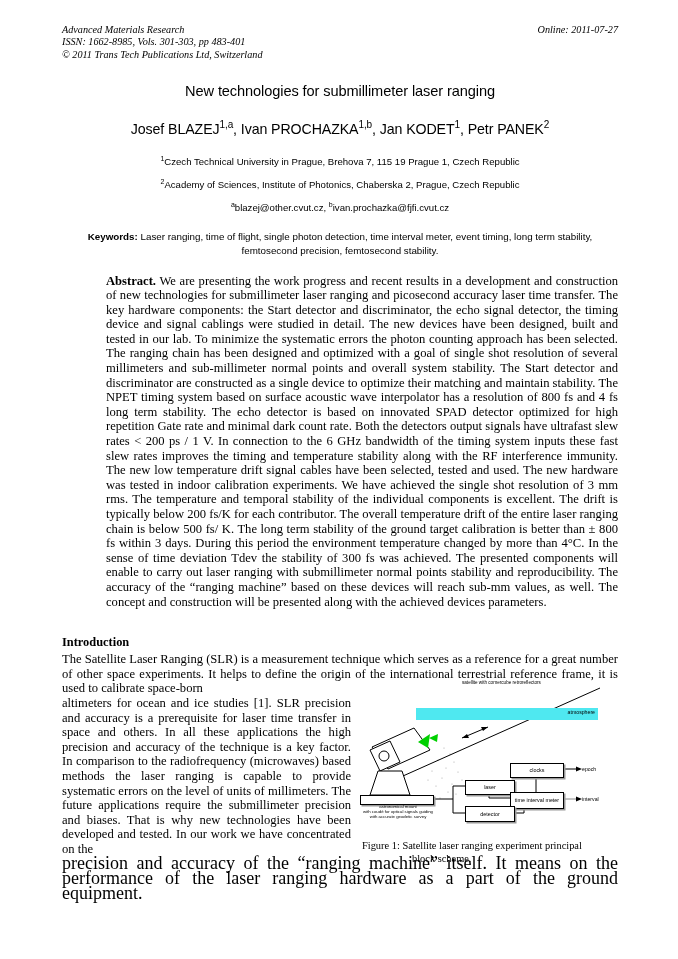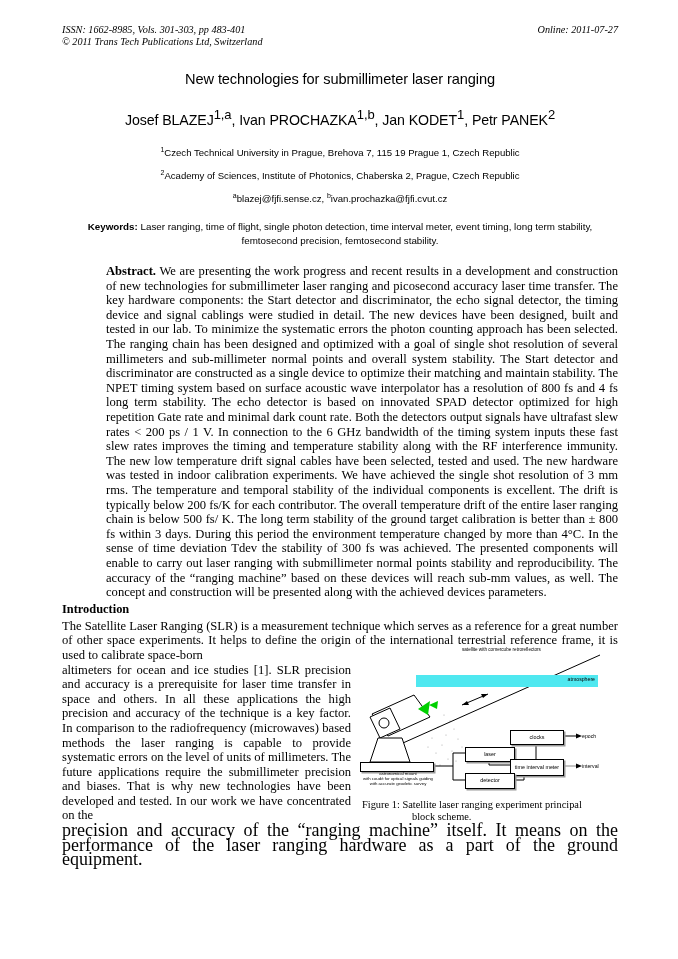--- a/index.html
+++ b/index.html
@@ -56,21 +56,21 @@
   }
 
   
   .authors {
     text-align: center;
     font-family: "Liberation Sans", sans-serif;
     font-size: 14.2px;
     margin-top: 20px;
     letter-spacing: -0.1px;
   }
-  .authors sup { font-size: 13px; vertical-align: super; }
+  .authors sup { font-size: 10px; vertical-align: super; }
 
   .affil {
     text-align: center;
     font-family: "Liberation Sans", sans-serif;
     font-size: 9.6px;
     margin-top: 14px;
     line-height: 15px;
   }
   .affil sup { font-size: 7px; vertical-align: super; }
   .affil.second { margin-top: 5px; }
@@ -101,21 +101,21 @@
     text-align: justify;
     text-justify: inter-word;
     margin-left: 44px;
   }
   .abstract b { font-weight: bold; }
 
   
   .sec-head {
     font-weight: bold;
     font-size: 12.4px;
-    margin-top: 2px;
+    margin-top: 26px;
   }
 
   .body-text {
     font-size: 12.6px;
     line-height: 14.6px;
     text-align: justify;
     text-justify: inter-word;
     margin-top: 2px;
   }
 
@@ -146,21 +146,21 @@
     width: 262px;
   }
   .fig-canvas {
     position: relative;
     width: 262px;
     height: 152px;
   }
   .fig-caption {
     font-size: 10.4px;
     line-height: 12.6px;
-    margin-top: 4px;
+    margin-top: 12px;
     padding-left: 4px;
   }
   .fig-caption .cap-ind { display: block; padding-left: 50px; font-family: Liberation Serif, serif; }
 
   
   .atmo {
     position: absolute;
     background: #4FE8F0;
     left: 58px;
     top: 32px;
@@ -226,40 +226,41 @@
   .lbl-epoch { left: 224px; top: 90px; }
   .lbl-interval { left: 224px; top: 120px; }
 </style>
 </head>
 <body>
 
 <div class="page">
 <div class="content">
 
   <div class="masthead">
+    <div class="line">Advanced Materials Research</div>
     <div class="line">ISSN: 1662-8985, Vols. 301-303, pp 483-401</div>
     <div class="line">© 2011 Trans Tech Publications Ltd, Switzerland</div>
     <div class="online">Online: 2011-07-27</div>
   </div>
 
   <div class="title">New technologies for submillimeter laser ranging</div>
 
   <div class="authors">
     <span>Josef BLAZEJ</span><sup>1,a</sup><span>, </span><span>Ivan PROCHAZKA</span><sup>1,b</sup><span>, </span><span>Jan KODET</span><sup>1</sup><span>, </span><span>Petr PANEK</span><sup>2</sup>
   </div>
 
   <div class="affil">
     <sup>1</sup><span>Czech Technical University in Prague, Brehova 7, 115 19 Prague 1, Czech Republic</span>
   </div>
   <div class="affil second">
     <sup>2</sup><span>Academy of Sciences, Institute of Photonics, Chaberska 2, Prague, Czech Republic</span>
   </div>
 
   <div class="emails">
-    <sup>a</sup><span>blazej@fjfi.sense.cz, </span><sup>b</sup><span>ivan.prochazka@fjfi.cvut.cz</span>
+    <sup>a</sup><span>blazej@other.cvut.cz, </span><sup>b</sup><span>ivan.prochazka@fjfi.cvut.cz</span>
   </div>
 
   <div class="keywords">
     <b>Keywords:</b><span> Laser ranging, time of flight, single photon detection, time interval meter, event timing, long term stability, femtosecond precision, femtosecond stability.</span>
   </div>
 
   <div class="abstract">
     <b>Abstract.</b><span> We are presenting the work progress and recent results in a development and construction of new technologies for submillimeter laser ranging and picosecond accuracy laser time transfer. The key hardware components: the Start detector and discriminator, the echo signal detector, the timing device and signal cablings were studied in detail. The new devices have been designed, built and tested in our lab. To minimize the systematic errors the photon counting approach has been selected. The ranging chain has been designed and optimized with a goal of single shot resolution of several millimeters and sub-millimeter normal points and overall system stability. The Start detector and discriminator are constructed as a single device to optimize their matching and maintain stability. The NPET timing system based on surface acoustic wave interpolator has a resolution of 800 fs and 4 fs long term stability. The echo detector is based on innovated SPAD detector optimized for high repetition Gate rate and minimal dark count rate. Both the detectors output signals have ultrafast slew rates &lt; 200 ps / 1 V. In connection to the 6 GHz bandwidth of the timing system inputs these fast slew rates improves the timing and temperature stability along with the RF interference immunity. The new low temperature drift signal cables have been selected, tested and used. The new hardware was tested in indoor calibration experiments. We have achieved the single shot resolution of 3 mm rms. The temperature and temporal stability of the individual components is excellent. The drift is typically below 200 fs/K for each contributor. The overall temperature drift of the entire laser ranging chain is below 500 fs/ K. The long term stability of the ground target calibration is better than ± 800 fs within 3 days. During this period the environment temperature changed by more than 4°C. In the sense of time deviation Tdev the stability of 300 fs was achieved. The presented components will enable to carry out laser ranging with submillimeter normal points stability and reproducibility. The accuracy of the “ranging machine” based on these devices will reach sub-mm values, as well. The concept and construction will be presented along with the achieved devices parameters.</span>
   </div>
 

